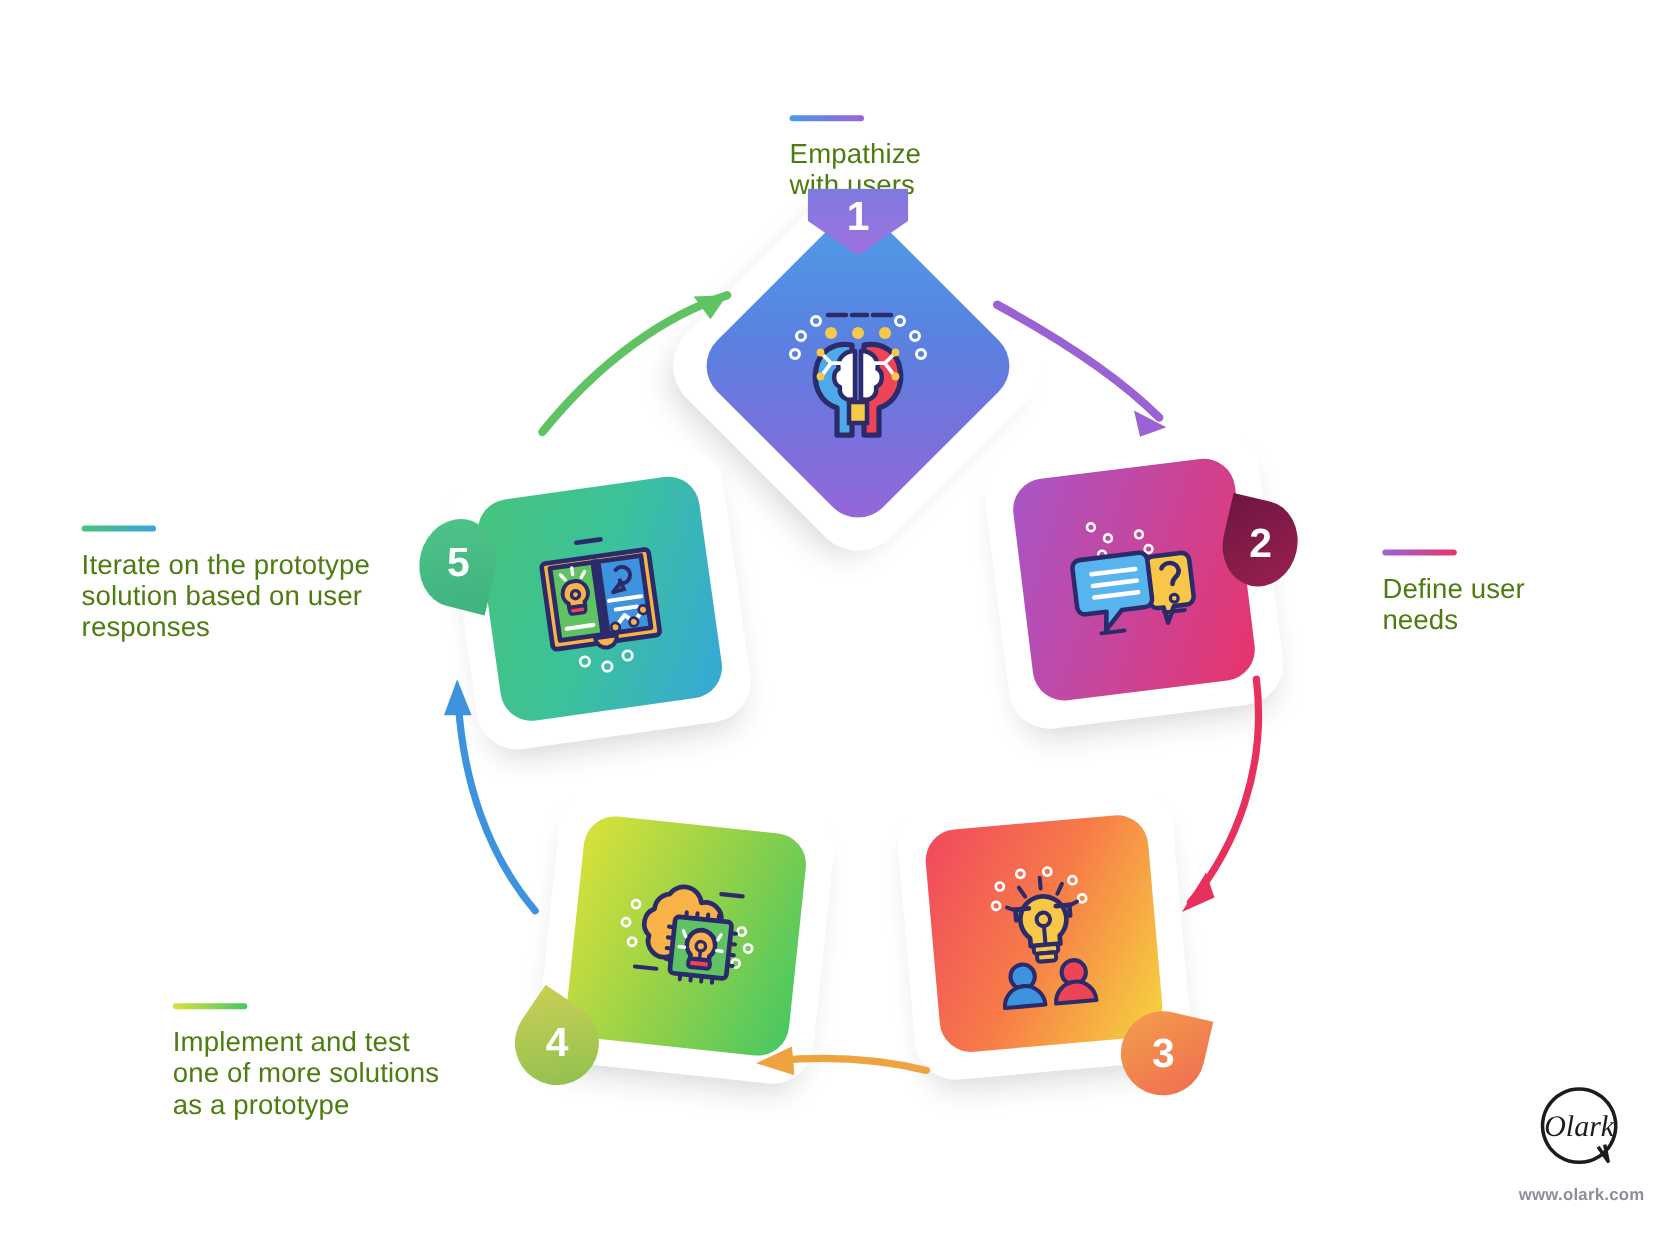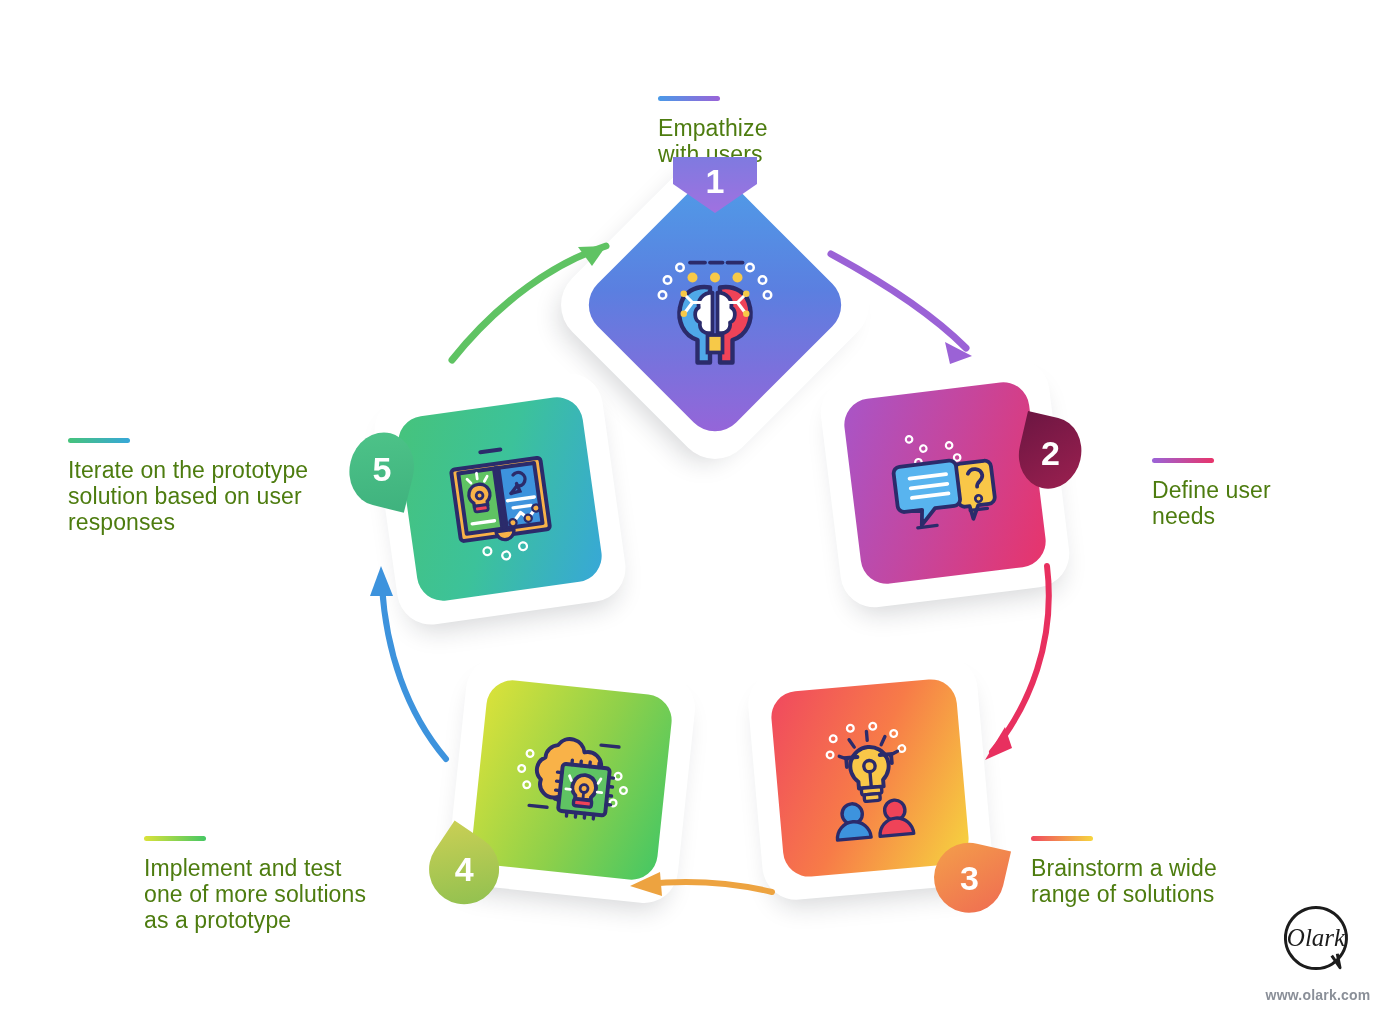--- a/index.html
+++ b/index.html
@@ -359,25 +359,20 @@
   <div class="label" id="lbl1">
     <div class="rule" style="background: linear-gradient(90deg, rgb(74, 154, 232), rgb(154, 99, 216));"></div>
     <div class="txt">Empathize
 with users</div>
   </div>
   <div class="label" id="lbl2">
     <div class="rule" style="background: linear-gradient(90deg, rgb(154, 99, 216), rgb(232, 52, 106));"></div>
     <div class="txt">Define user
 needs</div>
   </div>
-  <div class="label" id="lbl3">
-    <div class="rule" style="background: linear-gradient(90deg, rgb(240, 72, 95), rgb(246, 214, 63));"></div>
-    <div class="txt">Brainstorm a wide
-range of solutions</div>
-  </div>
   <div class="label" id="lbl4">
     <div class="rule" style="background: linear-gradient(90deg, rgb(219, 226, 58), rgb(69, 199, 100));"></div>
     <div class="txt">Implement and test
 one of more solutions
 as a prototype</div>
   </div>
   <div class="label" id="lbl5">
     <div class="rule" style="background: linear-gradient(90deg, rgb(70, 195, 123), rgb(55, 167, 217));"></div>
     <div class="txt">Iterate on the prototype
 solution based on user

